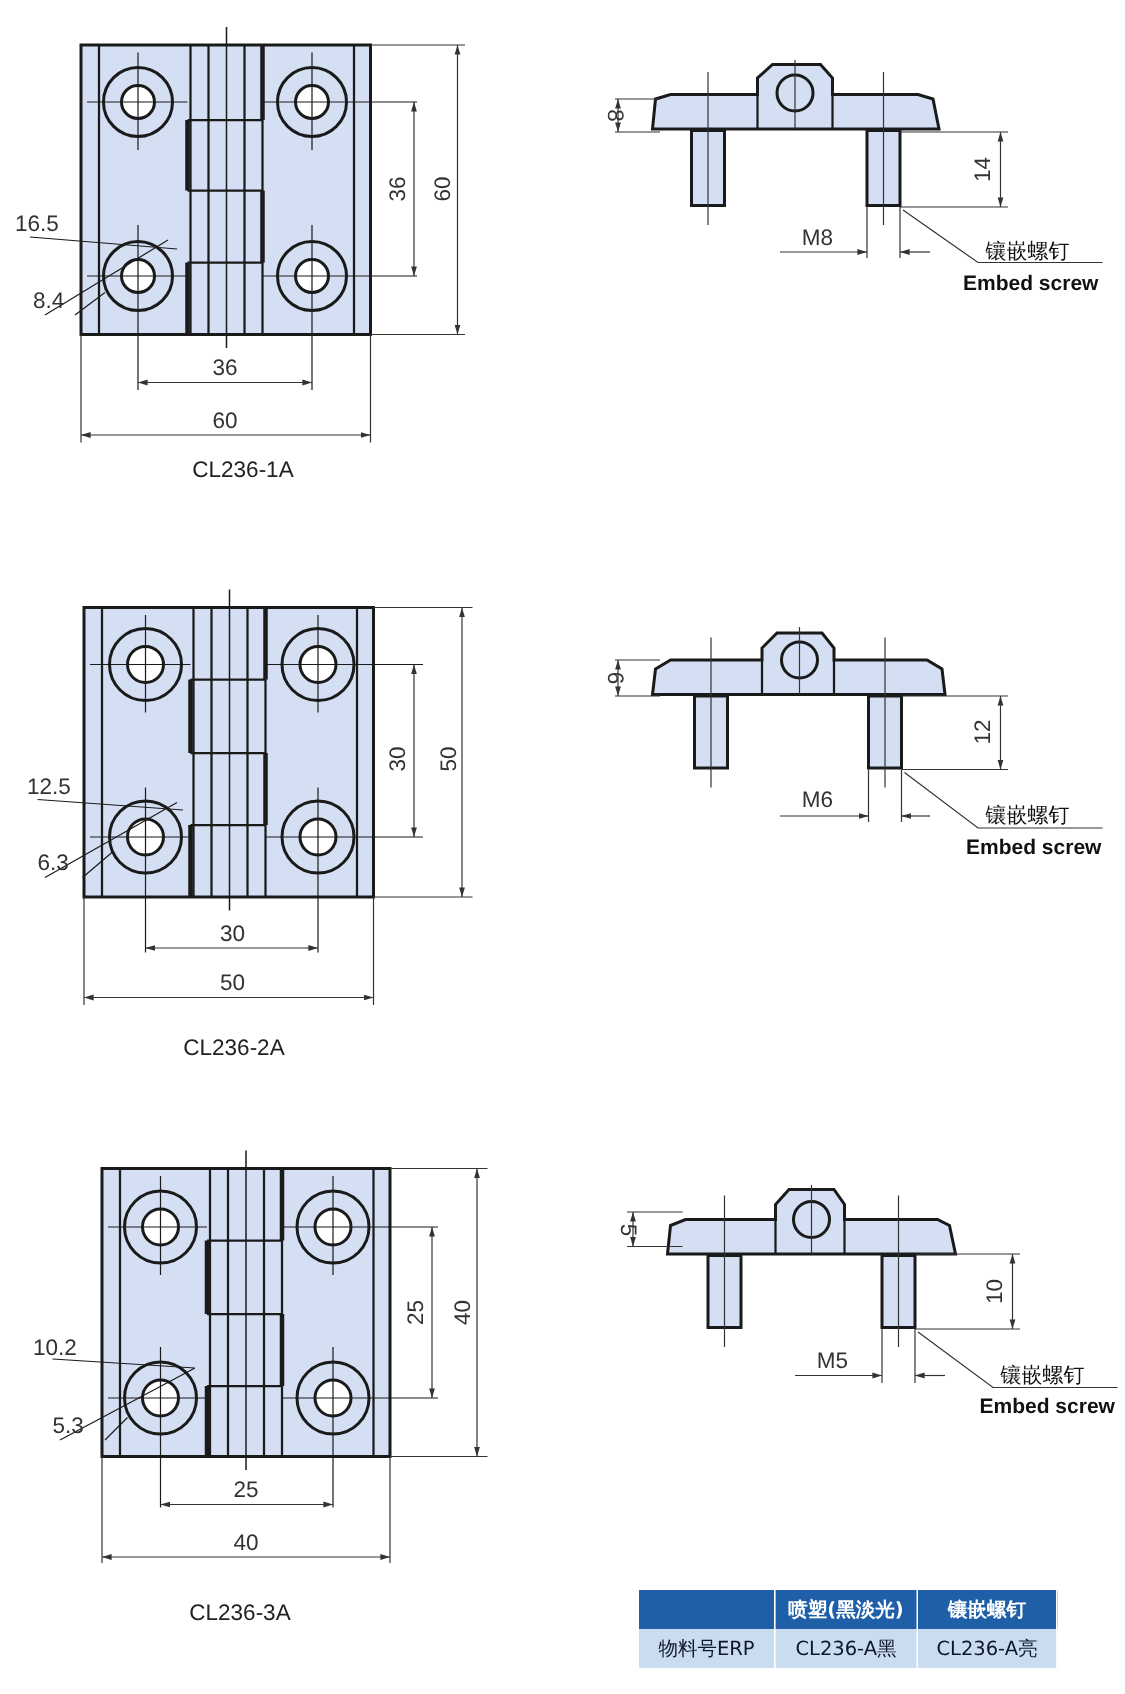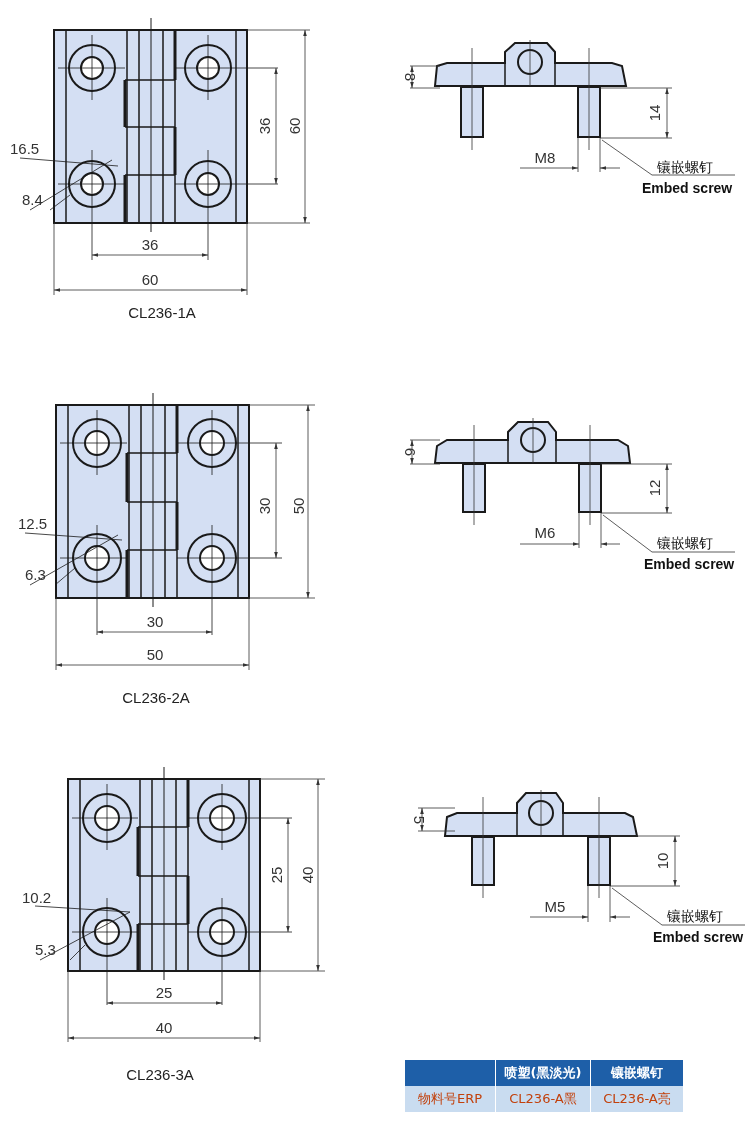--- a/index.html
+++ b/index.html
@@ -2,24 +2,24 @@
 <html><head>
 <meta charset="utf-8">
 <style>
   html,body{margin:0;padding:0;background:#ffffff;}
   body{width:750px;height:1129px;position:relative;overflow:hidden;font-family:"Liberation Sans",sans-serif;}
   svg{position:absolute;left:0;top:0;}
   .dim{font-family:"Liberation Sans",sans-serif;font-size:15px;fill:#333333;}
   .cap{font-family:"Liberation Sans",sans-serif;font-size:15px;fill:#222222;}
   .lbl{font-family:"DejaVu Sans",sans-serif;font-size:14px;fill:#111111;}
   .lbl-en{font-family:"Liberation Sans",sans-serif;font-size:14px;font-weight:bold;fill:#111111;}
-  .table{position:absolute;left:405px;top:1060px;border-collapse:collapse;font-family:"DejaVu Sans",sans-serif;font-size:13px;}
+  .table{position:absolute;left:426px;top:1060px;border-collapse:collapse;font-family:"DejaVu Sans",sans-serif;font-size:13px;}
   .table td{padding:0 4px;height:26px;text-align:center;white-space:nowrap;border-right:1px solid #ffffff;}
   .table tr.head td{background:#1e5fa8;color:#ffffff;font-weight:bold;}
-  .table tr.row td{background:#c9dcf0;color:#c2410c;}
+  .table tr.row td{background:#c9dcf0;color:#0f172a;}
 </style>
 </head>
 <body>
 
 <svg width="750" height="1129" viewBox="0 0 750 1129">
   <defs>
     <marker id="arr" viewBox="0 0 10 10" refX="10" refY="5" markerWidth="8" markerHeight="8" orient="auto-start-reverse">
       <path d="M0,2 L10,5 L0,8 z" fill="#333"></path>
     </marker>
   </defs>

